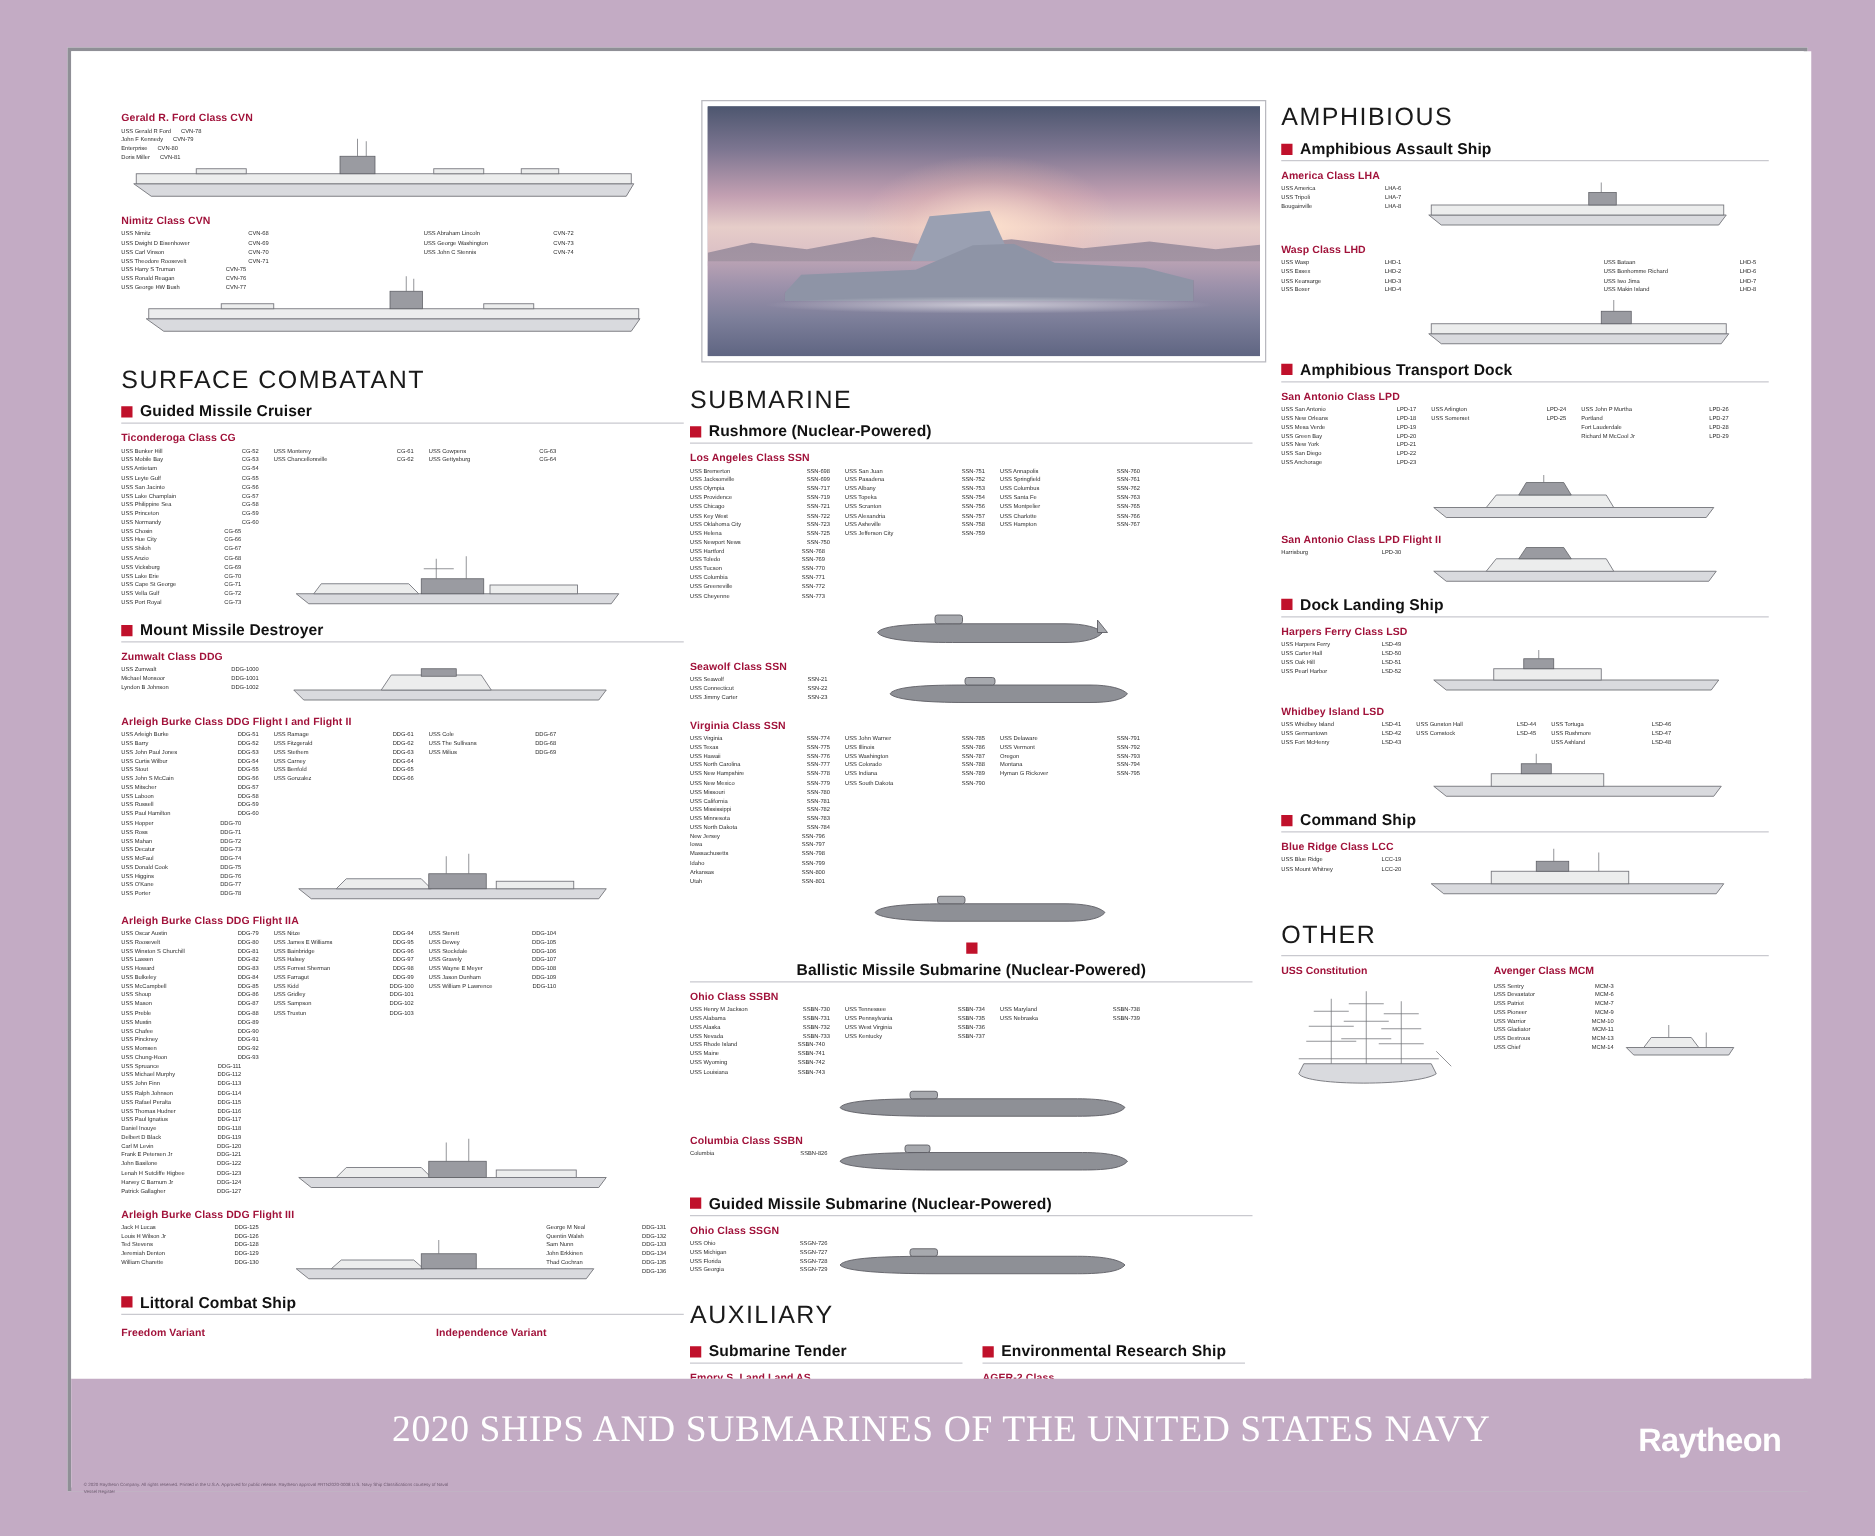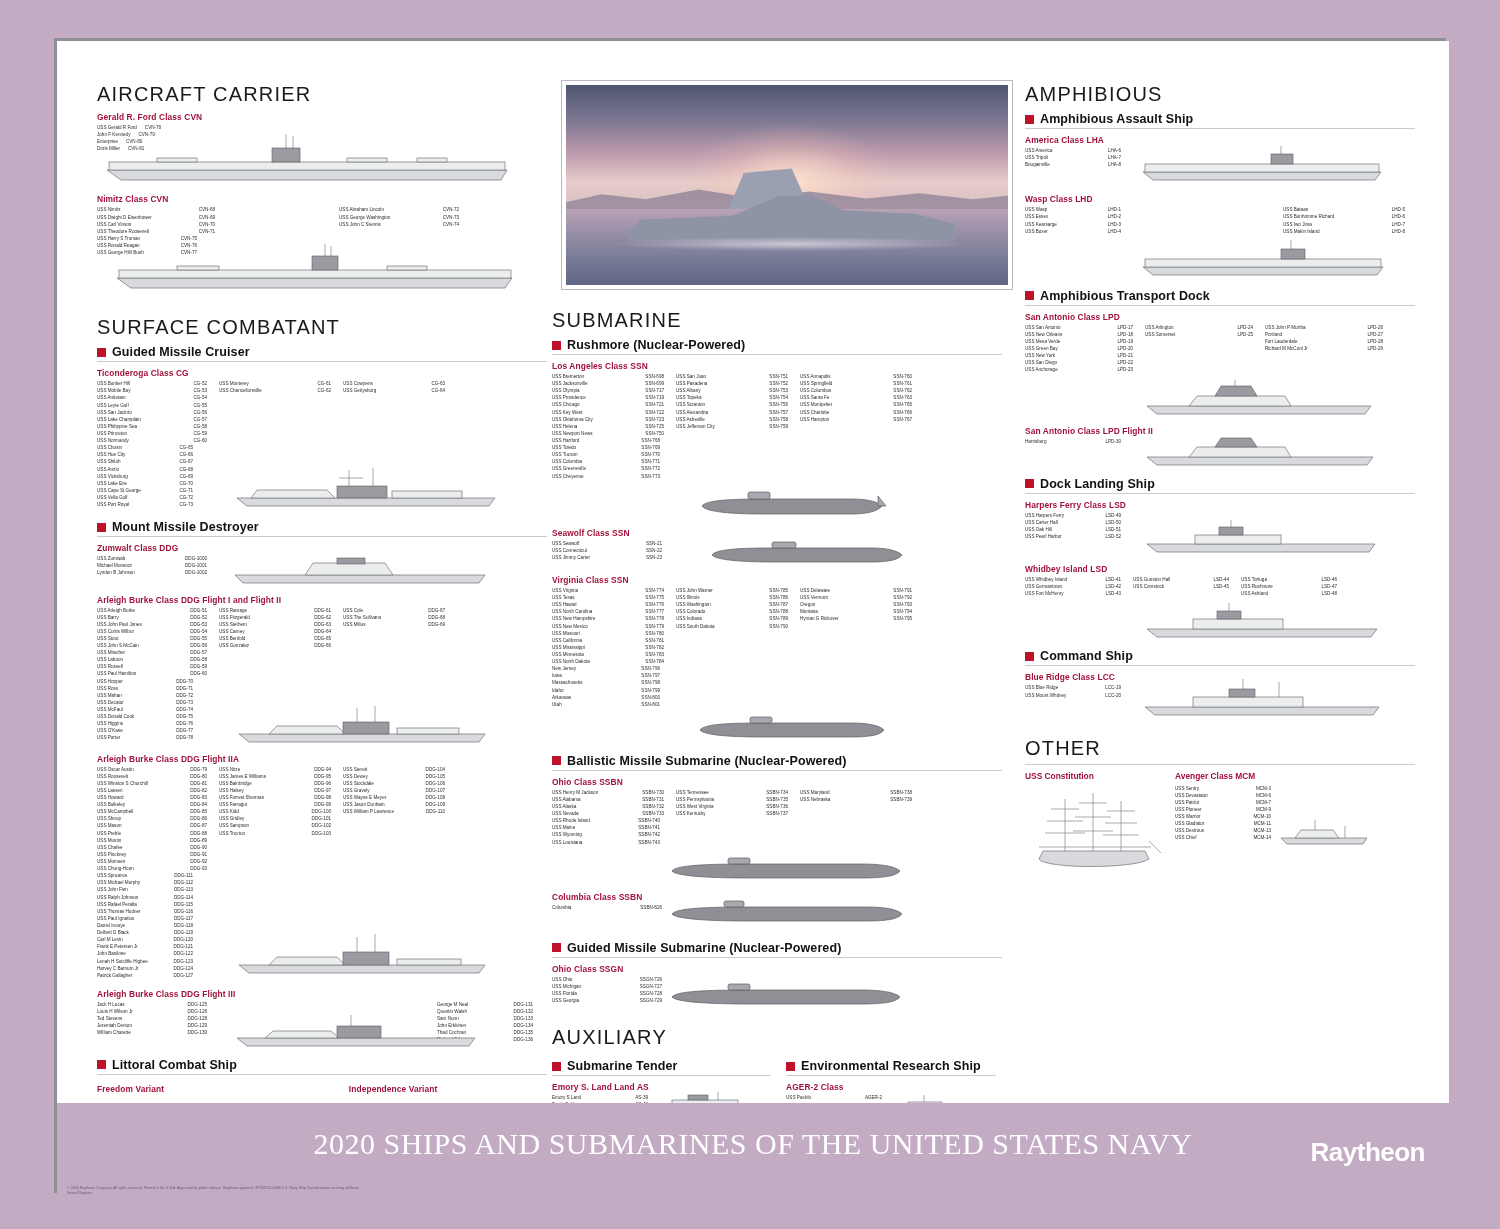--- a/index.html
+++ b/index.html
@@ -183,21 +183,20 @@
       <div class="sunglow"></div>
       <div class="mount"></div>
       <div class="sea"></div>
       <div class="shipimg2"></div>
       <div class="shipimg"></div>
       <div class="wake"></div>
     </div>
 
     <div class="col colL">
 
-      <h1 class="section">AIRCRAFT CARRIER</h1>
 
 
       <div class="cls">Gerald R. Ford Class CVN</div>
       <div class="ships">
         <div class="shipcol">
           <div class="shiprow">
               <span class="shipname">USS Gerald R Ford</span>
               <span class="shiphull">CVN-78</span>
             </div>
           <div class="shiprow">
@@ -1153,21 +1152,21 @@
             </div>
           </div>
         </div>
       <div class="sil" style="margin-top:6px; margin-left:140px;">
         <svg width="200" height="30" viewBox="0 0 200 30">
           <path class="sub-hull" d="M8 16 C12 10, 38 9, 68 9 L160 9 C178 9, 188 12, 192 16 C188 21, 178 23, 160 23 L68 23 C38 23, 12 21, 8 16 Z"></path>
           <rect class="sub-hull2" x="58" y="3" width="22" height="6" rx="2"></rect>
         </svg>
       </div>
 
-      <div class="sub" style="margin-top:10px;">
+      <div class="sub" style="margin-top:10px;flex-direction:column;">
         <span class="sq"></span>
         <h2>Ballistic Missile Submarine (Nuclear-Powered)</h2>
       </div>
       <div class="cls">Ohio Class SSBN</div>
       <div class="ships" id="ohio-list">
           <div class="shipcol" style="width: 112px;">
             <div class="shiprow">
               <span>USS Henry M Jackson</span>
               <span class="shiphull" style="margin-left: auto;">SSBN-730</span>
             </div>
@@ -1618,21 +1617,21 @@
           <path class="hull" d="M12 30 L246 30 L240 38 L22 38 Z"></path>
           <rect class="hull2" x="60" y="20" width="110" height="10"></rect>
           <rect class="dk" x="96" y="12" width="26" height="8"></rect>
           <line class="ln" x1="110" y1="2" x2="110" y2="12"></line>
           <line class="ln" x1="146" y1="5" x2="146" y2="20"></line>
         </svg>
       </div>
 
       <h1 class="section other-title" style="margin-top:16px;">OTHER</h1>
       <hr class="hr">
-      <div style="display:flex; margin-top:6px;">
+      <div style="display:flex; gap:20px; margin-top:6px;">
         <div style="width:150px;">
           <div class="plain-heading">USS Constitution</div>
           <div class="sil" style="margin-top:10px;">
             <svg width="140" height="92" viewBox="0 0 140 92">
               <path class="hull" d="M14 68 C20 78, 110 78, 124 68 L120 60 L18 60 Z"></path>
               <line class="ln" x1="40" y1="8" x2="40" y2="60"></line>
               <line class="ln" x1="68" y1="2" x2="68" y2="60"></line>
               <line class="ln" x1="96" y1="10" x2="96" y2="60"></line>
               <line class="ln" x1="14" y1="56" x2="126" y2="56"></line>
               <line class="ln" x1="26" y1="18" x2="54" y2="18"></line>

